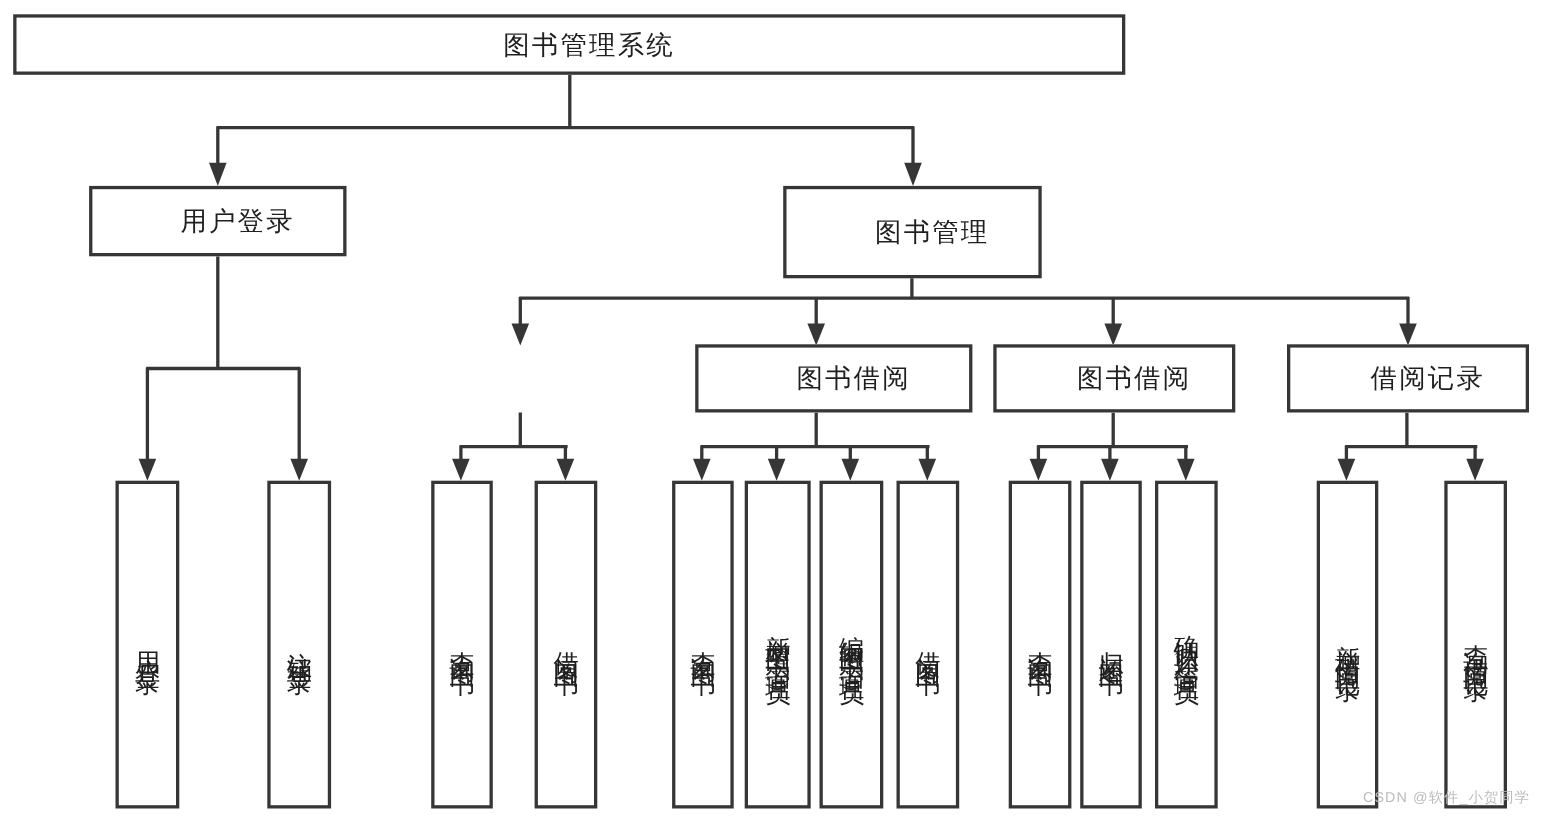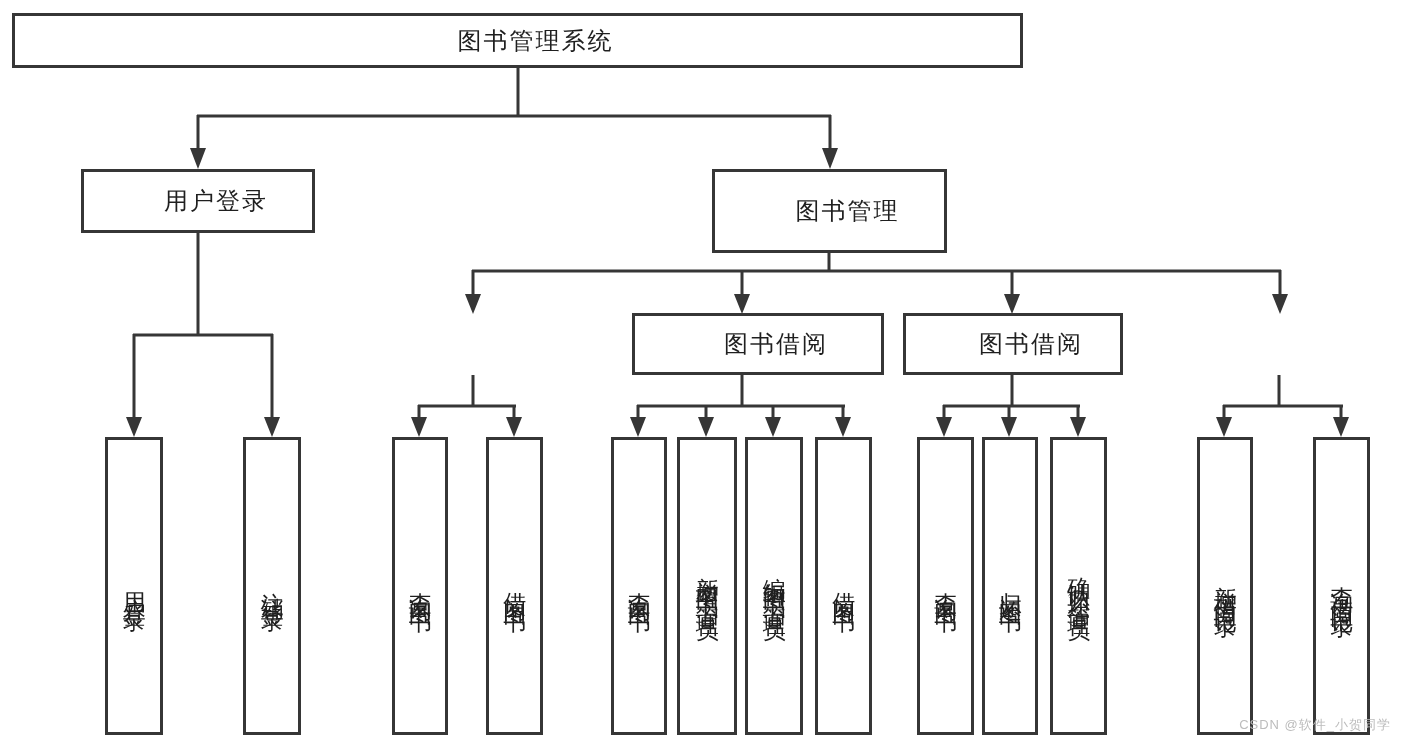--- a/index.html
+++ b/index.html
@@ -106,20 +106,23 @@
   <div class="hbox" style="left:712px; top:169px; width:235px; height:84px;">
     <span>图书管理</span>
   </div>
 
   <div class="hbox" style="left:632px; top:313px; width:252px; height:62px;">
     <span>图书借阅</span>
   </div>
   <div class="hbox" style="left:903px; top:313px; width:220px; height:62px;">
     <span>图书借阅</span>
   </div>
+  <div class="hbox" style="left:1170px; top:313px; width:220px; height:62px;">
+    <span>借阅记录</span>
+  </div>
 
   <div class="vbox" style="left:105px; width:58px;">
     <span class="vtext">用户登录</span>
   </div>
   <div class="vbox" style="left:243px; width:58px;">
     <span class="vtext">注销登录</span>
   </div>
 
   <div class="vbox" style="left:392px; width:56px;">
     <span class="vtext">查询图书</span>

